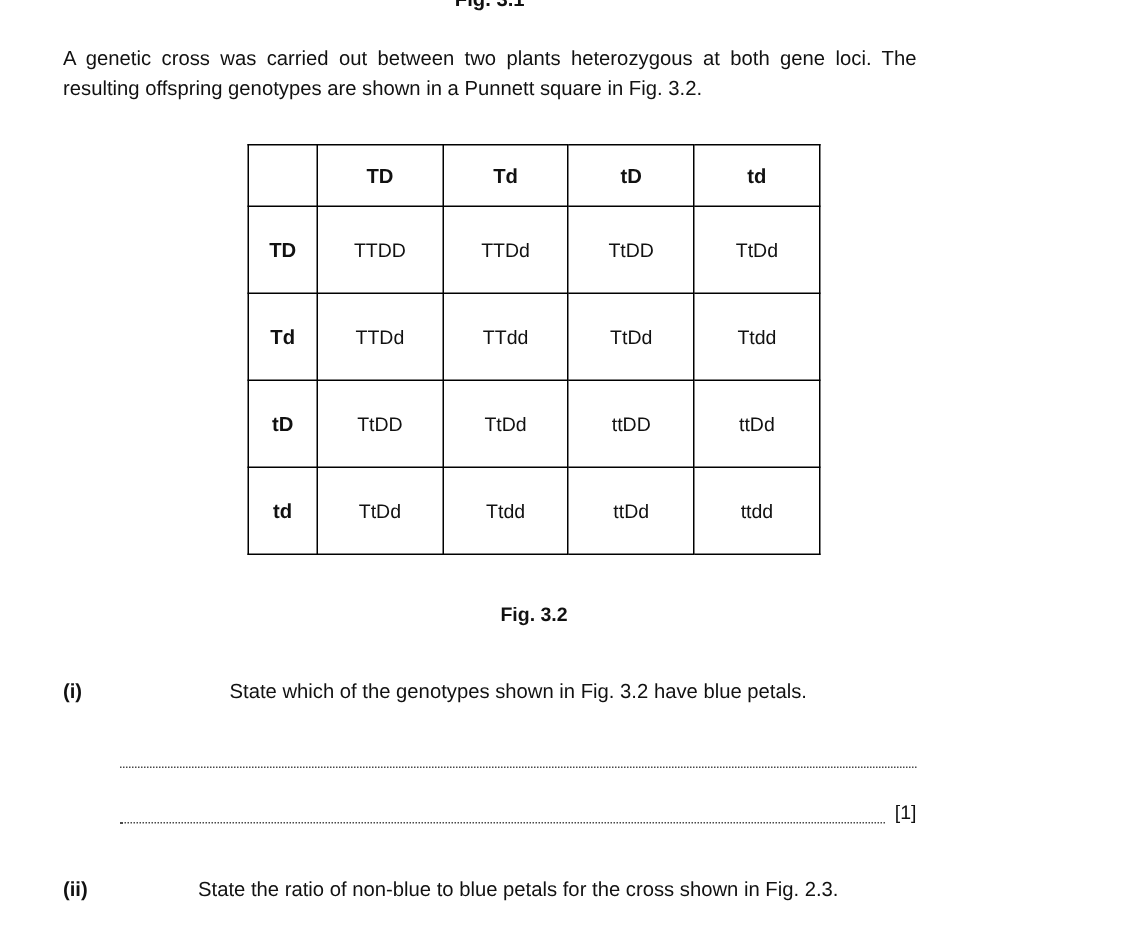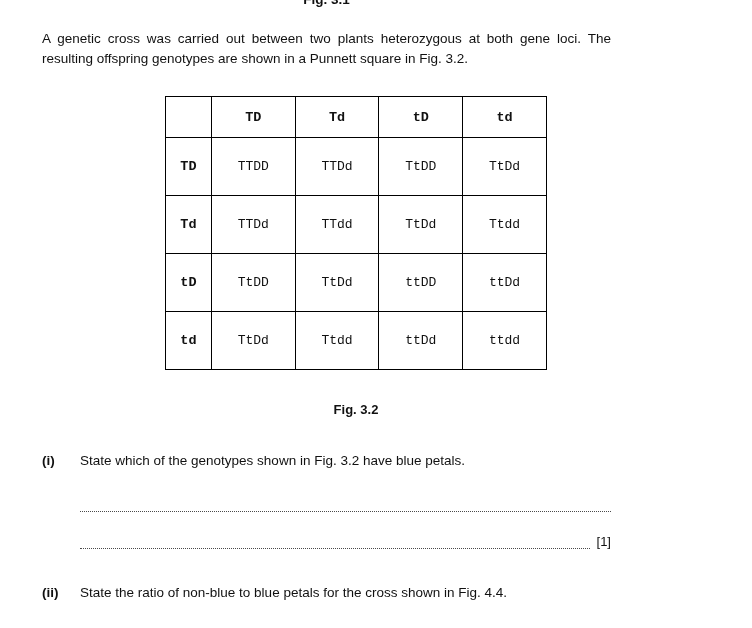--- a/index.html
+++ b/index.html
@@ -42,21 +42,20 @@
     border-collapse: collapse;
     margin-top: 28px;
     table-layout: fixed;
   }
   table.punnett td {
     border: 1px solid #000000;
     text-align: center;
     vertical-align: middle;
     font-size: 13px;
     padding: 0;
-    font-family: Liberation Mono, monospace;
   }
   table.punnett col.c0 { width: 46px; }
   table.punnett col.cN { width: 84px; }
   table.punnett tr.header-row td { height: 40px; font-weight: bold; font-size: 13.5px; }
   table.punnett tr.data-row td { height: 57px; }
   table.punnett td.row-hdr { font-weight: bold; font-size: 13.5px; }
   .fig-caption {
     margin-top: 32px;
     text-align: center;
     font-weight: bold;
@@ -66,20 +65,21 @@
     display: flex;
     margin-top: 36px;
   }
   .q-num {
     font-weight: bold;
     width: 38px;
     flex: 0 0 38px;
   }
   .q-text {
     flex: 1;
+    text-align: center;
   }
   .answer-line {
     display: flex;
     align-items: flex-end;
     margin-left: 38px;
     margin-top: 30px;
   }
   .answer-line .dots {
     flex: 1;
     height: 13px;
@@ -162,16 +162,16 @@
     <span class="dots"></span>
   </div>
 
   <div class="answer-line tight">
     <span class="dots"></span>
     <span class="mark">[1]</span>
   </div>
 
   <div class="question">
     <span class="q-num">(ii)</span>
-    <span class="q-text">State the ratio of non-blue to blue petals for the cross shown in Fig. 4.4.</span>
+    <span class="q-text">State the ratio of non-blue to blue petals for the cross shown in Fig. 2.3.</span>
   </div>
 
 </div>
 
 </body></html>

